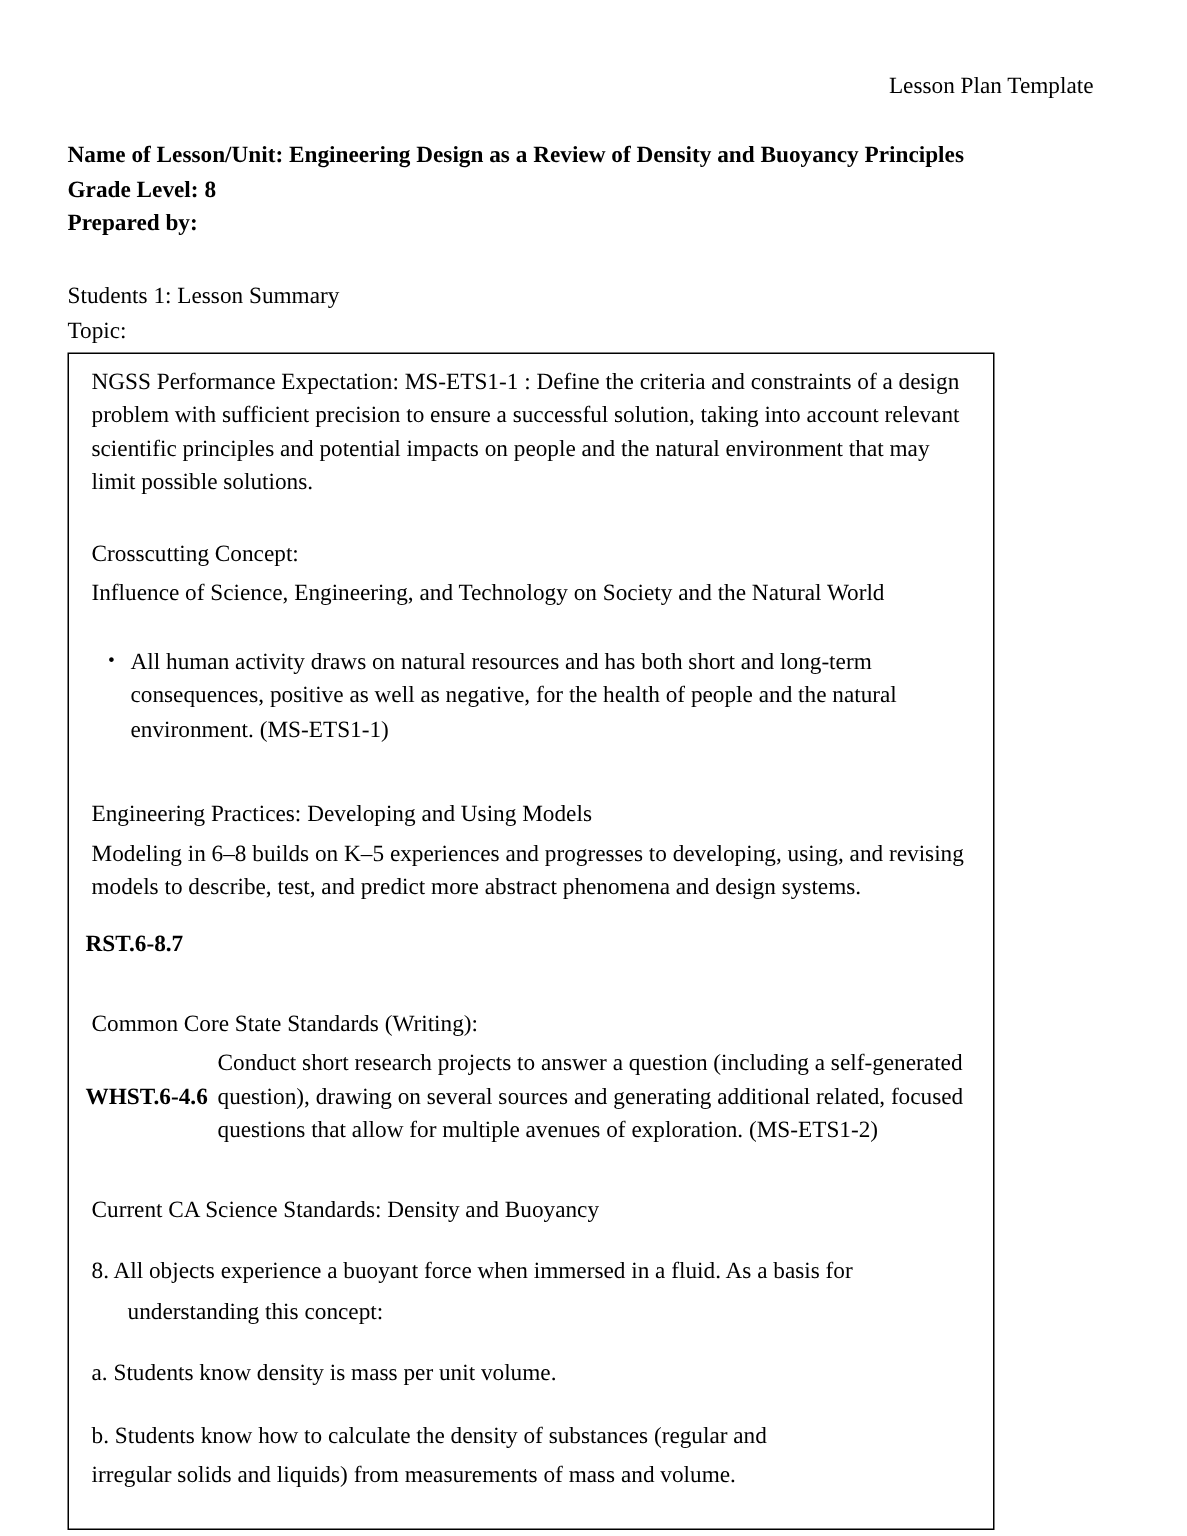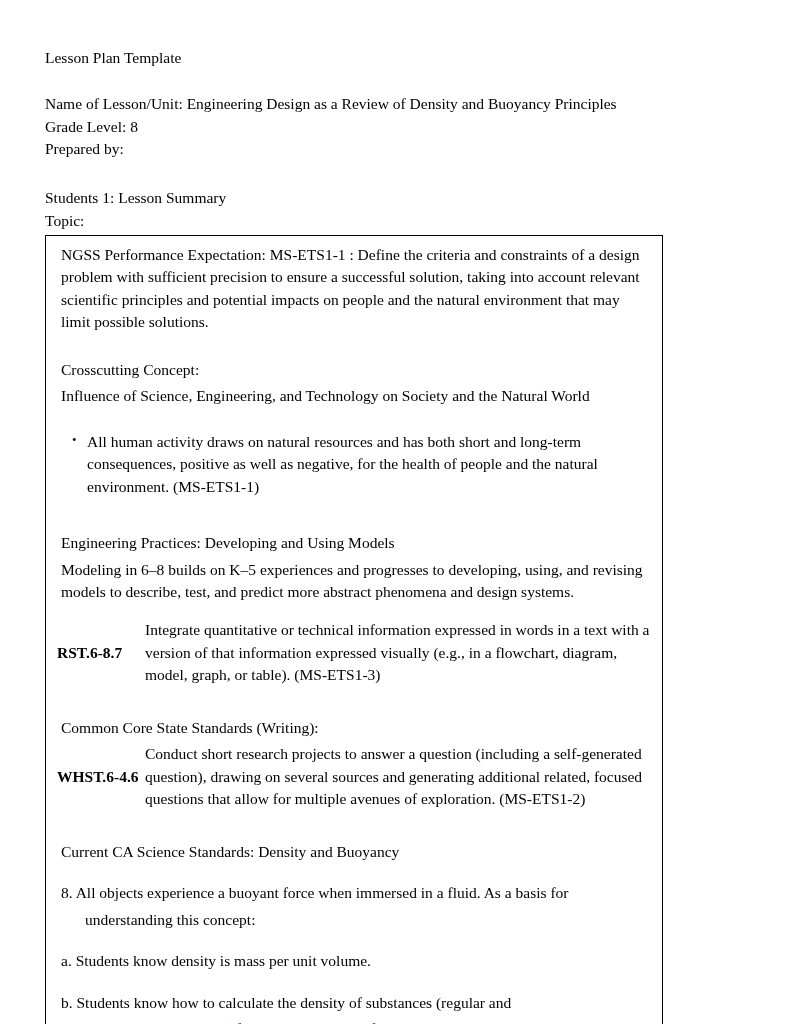--- a/index.html
+++ b/index.html
@@ -16,29 +16,30 @@
     overflow: hidden;
   }
   .page {
     position: relative;
     width: 791px;
     height: 1024px;
     box-sizing: border-box;
     padding: 38px 62px 0 45px;
   }
   .doc-title {
-    text-align: left;
+    text-align: right;
     font-size: 15.5px;
     line-height: 1.35;
     margin: 10px 0 0 0;
   }
   .meta-block {
     margin-top: 24px;
     font-size: 15.5px;
     line-height: 1.47;
+    font-weight: bold;
   }
   .meta-line {
     white-space: pre-wrap;
   }
   .section-head {
     margin-top: 26px;
     font-size: 15.5px;
     line-height: 1.47;
   }
   .topic-line {
@@ -133,21 +134,20 @@
 
     <div class="gap-xl"></div>
 
     <p class="p"><span>Engineering Practices: </span><span class="bold">Developing and Using Models</span></p>
     <p class="p">Modeling in 6–8 builds on K–5 experiences and progresses to developing, using, and revising models to describe, test, and predict more abstract phenomena and design systems.</p>
 
     <div class="gap-sm"></div>
 
     <div class="std-row">
       <div class="std-code">RST.6-8.7</div>
-      <div class="std-body">Integrate quantitative or technical information expressed in words in a text with a version of that information expressed visually (e.g., in a flowchart, diagram, model, graph, or table). (MS-ETS1-3)</div>
     </div>
 
     <div class="gap-lg"></div>
 
     <p class="p">Common Core State Standards (Writing):</p>
     <div class="std-row">
       <div class="std-code">WHST.6-4.6</div>
       <div class="std-body">Conduct short research projects to answer a question (including a self-generated question), drawing on several sources and generating additional related, focused questions that allow for multiple avenues of exploration. (MS-ETS1-2)</div>
     </div>
 

